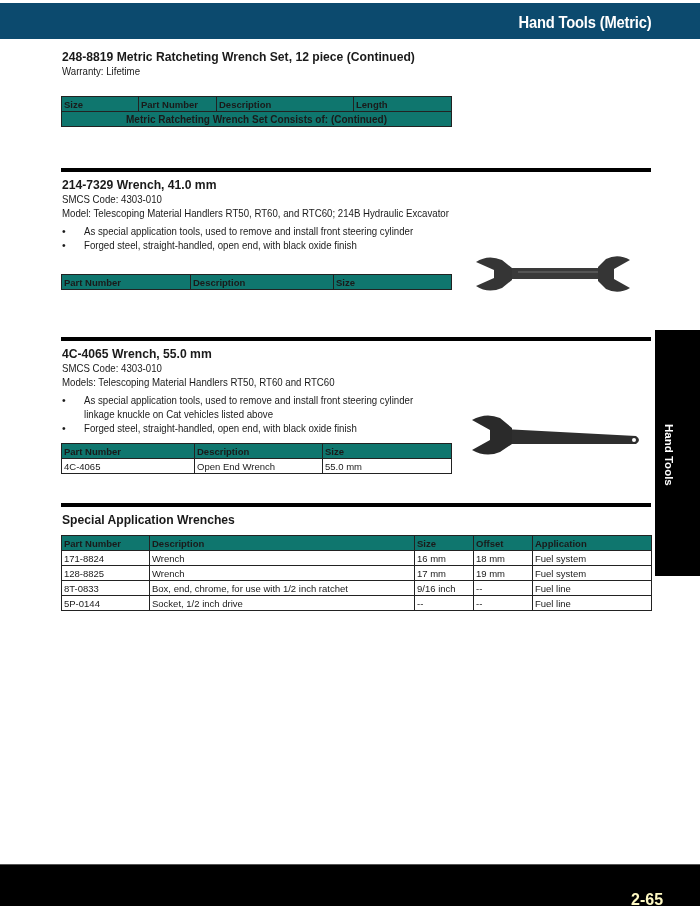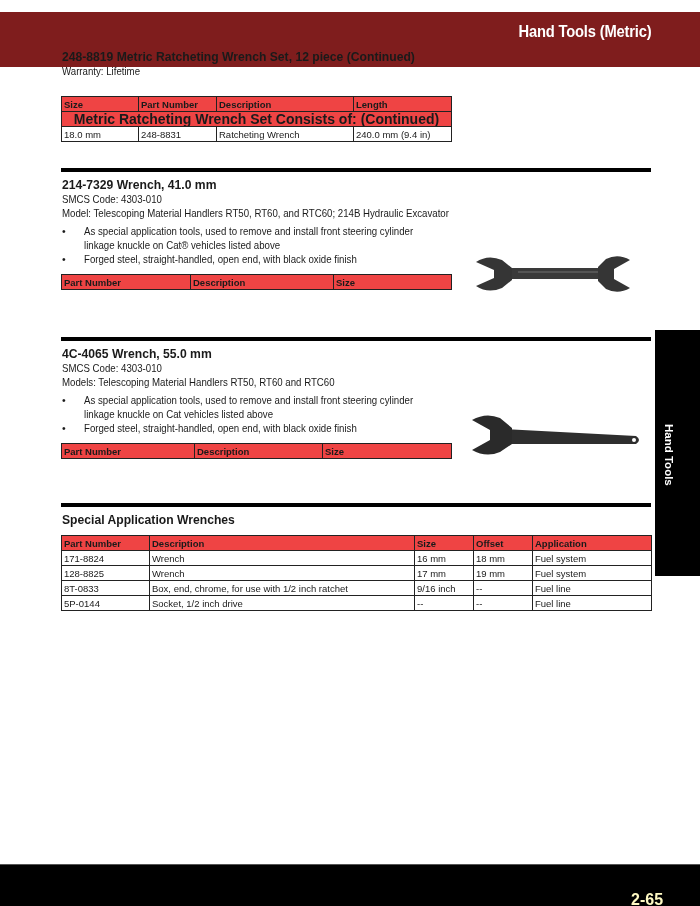--- a/index.html
+++ b/index.html
@@ -2,22 +2,22 @@
 <html><head>
   <meta charset="utf-8">
   <style>
     html, body { margin: 0; padding: 0; }
     body {
       width: 700px; height: 906px; position: relative; overflow: hidden;
       background: #ffffff; color: #1a1a1a;
       font-family: "Liberation Sans", sans-serif;
     }
     .topbar {
-      position: absolute; left: 0; top: 12px; width: 700px; height: 55px;
-      background: #7f1d1d;
+      position: absolute; left: 0; top: 3px; width: 700px; height: 36px;
+      background: #0c4a6e;
     }
     .topbar .title {
       position: absolute; right: 49px; top: 11px;
       color: #fff; font-weight: bold; font-size: 16px; letter-spacing: -0.2px;
       transform: scaleX(0.92); transform-origin: right center;
     }
     .footer {
       position: absolute; left: 0; top: 864px; width: 700px; height: 42px;
       background: #000; border-top: 1px solid #555;
     }
@@ -48,22 +48,22 @@
     .bullets li { position: relative; padding-left: 22px; line-height: 14px; white-space: nowrap; }
     .bullets li .dot { position: absolute; left: 0; top: 0; }
     .bullets li .txt { display: inline-block; transform: scaleX(0.92); transform-origin: left center; }
     table {
       position: absolute; border-collapse: collapse; font-size: 9.5px; table-layout: fixed;
     }
     td, th {
       border: 1px solid #222; padding: 0 2px; height: 14px; line-height: 13px;
       text-align: left; white-space: nowrap; overflow: hidden;
     }
-    th { background: #ef4444; font-weight: bold; }
-    th.span { text-align: center; font-size: 14px; }
+    th { background: #0f766e; font-weight: bold; }
+    th.span { text-align: center; font-size: 10px; }
     .tbl-outer { border: 1.5px solid #222; }
     .photo { position: absolute; }
   </style>
 </head>
 <body>
 
 <div class="topbar">
   <span class="title">Hand Tools (Metric)</span>
 </div>
 
@@ -83,37 +83,30 @@
     </colgroup>
   <tbody>
       <tr>
     <th>Size</th>
     <th>Part Number</th>
     <th>Description</th>
     <th>Length</th>
   </tr>
   <tr>
     <th class="span" colspan="4">Metric Ratcheting Wrench Set Consists of: (Continued)</th>
-  </tr>
-  <tr>
-    <td>18.0 mm</td>
-    <td>248-8831</td>
-    <td>Ratcheting Wrench</td>
-    <td>240.0 mm (9.4 in)</td>
   </tr>
 </tbody>
   </table>
 
 <div class="rule" style="top:168px;"></div>
 <div class="sec-title" style="top:177px;">214-7329 Wrench, 41.0 mm</div>
 <div class="line" style="top:193px;">SMCS Code: 4303-010</div>
 <div class="line" style="top:207px;">Model: Telescoping Material Handlers RT50, RT60, and RTC60; 214B Hydraulic Excavator</div>
 <ul class="bullets" style="top:224px;">
   <li><span class="dot">•</span><span class="txt">As special application tools, used to remove and install front steering cylinder</span></li>
-  <li><span class="txt">linkage knuckle on Cat® vehicles listed above</span></li>
   <li><span class="dot">•</span><span class="txt">Forged steel, straight-handled, open end, with black oxide finish</span></li>
 </ul>
 <table class="tbl-outer" style="left:61px; top:274px; width:390px;">
   <colgroup>
       <col style="width:129px">
       <col style="width:143px">
       <col style="width:118px">
     </colgroup>
   <tbody>
       <tr>
@@ -144,20 +137,25 @@
       <col style="width:133px">
       <col style="width:128px">
       <col style="width:129px">
     </colgroup>
   <tbody>
       <tr>
     <th>Part Number</th>
     <th>Description</th>
     <th>Size</th>
   </tr>
+  <tr>
+    <td>4C-4065</td>
+    <td>Open End Wrench</td>
+    <td>55.0 mm</td>
+  </tr>
 </tbody>
   </table>
 <svg class="photo" style="left:468px; top:410px;" width="175" height="50" viewBox="0 0 175 50">
   <path d="M36 19 L168 26 Q174 30 168 34 L36 34 Z" fill="#2e2e2e"></path>
   <circle cx="166" cy="30" r="2" fill="#fff"></circle>
   <path d="M4 10 Q18 2 32 8 L44 18 L44 34 L32 42 Q18 48 4 40 L22 30 L22 20 Z" fill="#2a2a2a"></path>
 </svg>
 
 <div class="rule" style="top:503px;"></div>
 <div class="sec-title" style="top:512px;">Special Application Wrenches</div>

